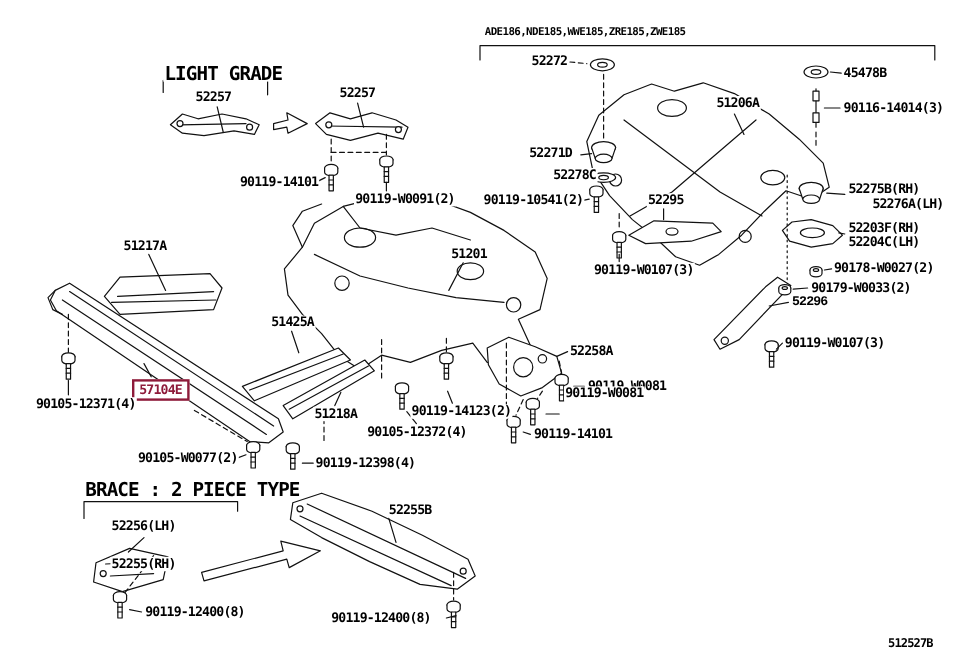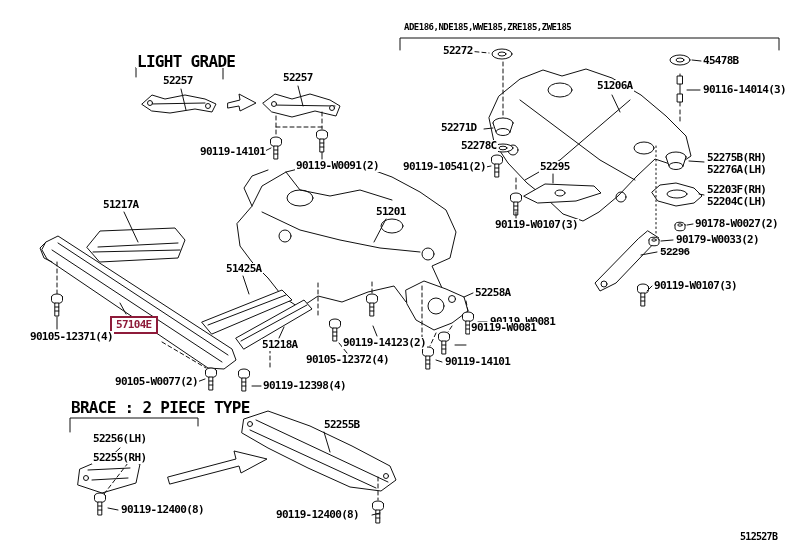--- a/index.html
+++ b/index.html
@@ -272,28 +272,28 @@
       <div class="lbl t-part" style="left: 442px; top: 45px;">52272</div>
       <div class="lbl t-part" style="left: 702px; top: 55px;">45478B</div>
       <div class="lbl t-part" style="left: 596px; top: 80px;">51206A</div>
       <div class="lbl t-fastener" style="left: 702px; top: 84px;">90116-14014(3)</div>
       <div class="lbl t-part" style="left: 440px; top: 122px;">52271D</div>
       <div class="lbl t-part" style="left: 460px; top: 140px;">52278C</div>
       <div class="lbl t-fastener" style="left: 402px; top: 161px;">90119-10541(2)</div>
       <div class="lbl t-part" style="left: 539px; top: 161px;">52295</div>
       <div class="lbl t-fastener" style="left: 494px; top: 219px;">90119-W0107(3)</div>
       <div class="lbl t-part" style="left: 706px; top: 152px;">52275B(RH)</div>
-      <div class="lbl t-part" style="left: 706px; top: 164px;">52276A(LH)</div>
+      <div class="lbl t-part" style="left: 726px; top: 164px;">52276A(LH)</div>
       <div class="lbl t-part" style="left: 706px; top: 184px;">52203F(RH)</div>
       <div class="lbl t-part" style="left: 706px; top: 196px;">52204C(LH)</div>
       <div class="lbl t-fastener" style="left: 694px; top: 218px;">90178-W0027(2)</div>
       <div class="lbl t-fastener" style="left: 675px; top: 234px;">90179-W0033(2)</div>
       <div class="lbl t-part" style="left: 659px; top: 246px; font-family: Liberation Mono, monospace;">52296</div>
       <div class="lbl t-fastener" style="left: 653px; top: 280px;">90119-W0107(3)</div>
       <div class="lbl t-note" style="left: 70px; top: 402px;">BRACE : 2 PIECE TYPE</div>
-      <div class="lbl t-part" style="left: 92px; top: 420px; margin-top: 32px;">52255(RH)</div>
+      <div class="lbl t-part" style="left: 92px; top: 432px; margin-top: 32px;">52255(RH)</div>
       <div class="lbl t-part" style="left: 92px; top: 433px;">52256(LH)</div>
       <div class="lbl t-part" style="left: 307px; top: 419px; margin-left: 16px;">52255B</div>
       <div class="lbl t-fastener" style="left: 120px; top: 504px;">90119-12400(8)</div>
       <div class="lbl t-fastener" style="left: 275px; top: 509px;">90119-12400(8)</div>
       <div class="lbl t-figure" style="left: 739px; top: 531px;">512527B</div>
     </div>
 </div>
 
 </body></html>

